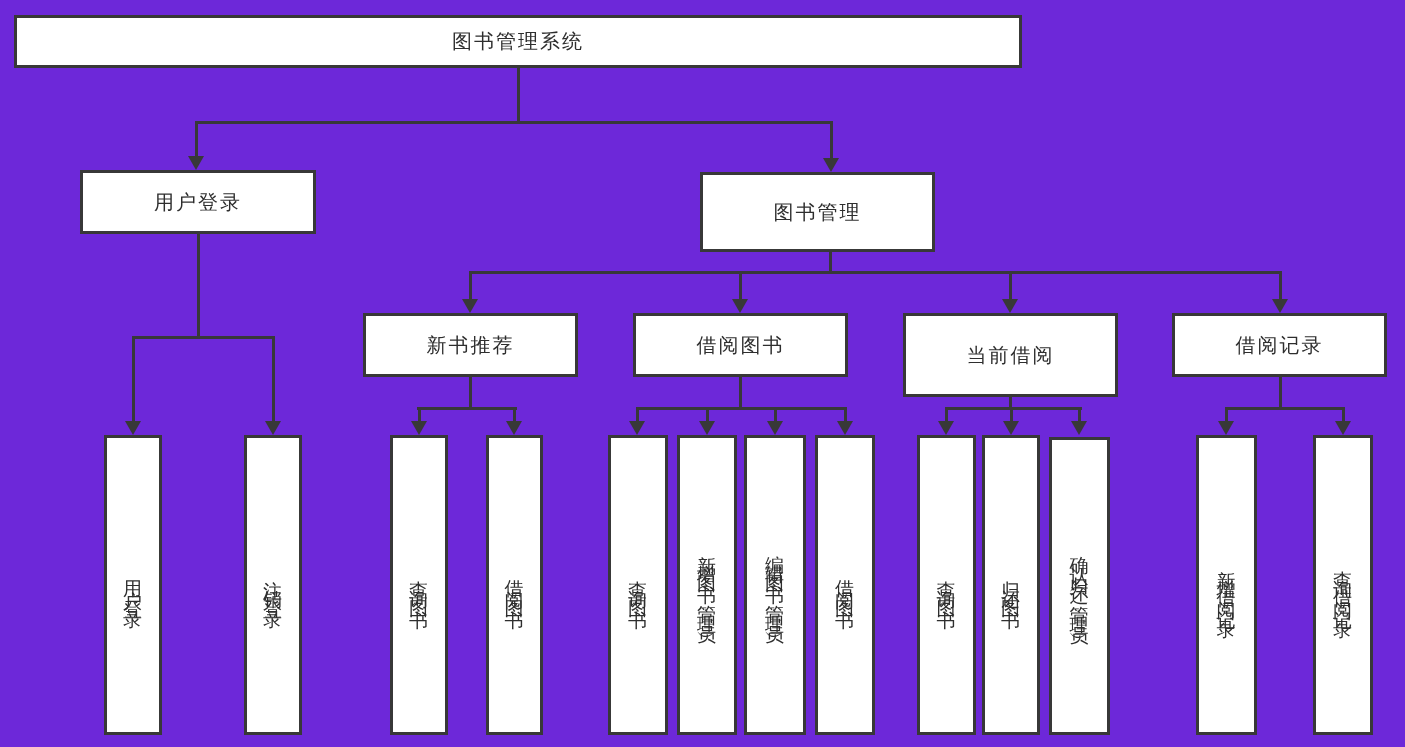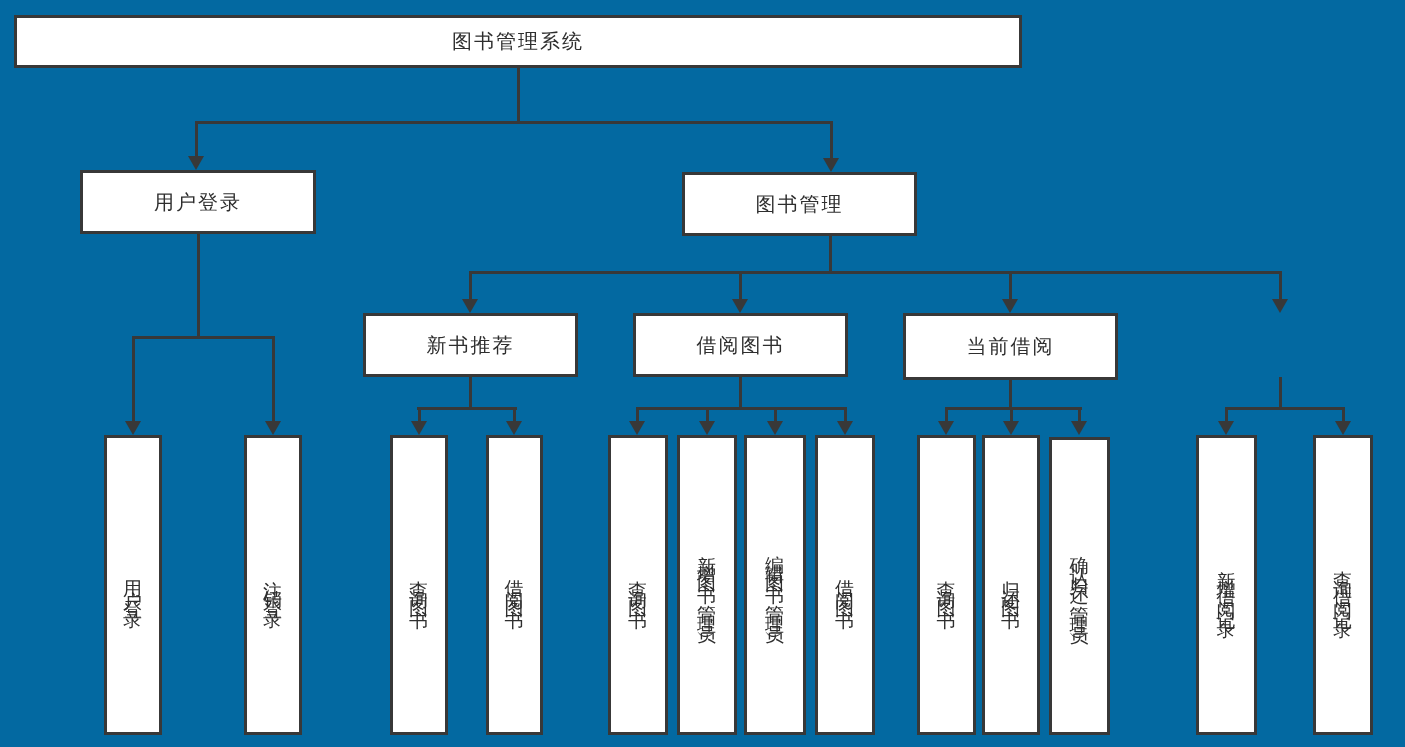--- a/index.html
+++ b/index.html
@@ -1,17 +1,17 @@
 <!DOCTYPE html>
 <html><head>
 <meta charset="utf-8">
 <style>
   html,body{margin:0;padding:0;background:#ffffff;}
   .canvas{
-    position:relative;width:1405px;height:747px;background:#0369a1;
+    position:relative;width:1405px;height:747px;background:#6d28d9;
     font-family:"Liberation Sans","DejaVu Sans",sans-serif;overflow:hidden;
   }
   .node{
     position:absolute;box-sizing:border-box;border:3px solid #383838;background:#ffffff;
     display:flex;align-items:center;justify-content:center;
     color:#2e2e2e;font-size:20px;letter-spacing:2px;z-index:2;
   }
   .leaf{font-size:19px;}
   .leaf .vlabel{
     writing-mode:vertical-rl;text-orientation:mixed;
@@ -41,21 +41,21 @@
   <div class="vline" style="left:517px;top:68px;height:55px;"></div>
   <div class="hline" style="left:195px;top:121px;width:638px;"></div>
   <div class="vline" style="left:195px;top:121px;height:35px;"></div>
   <div class="arrow" style="left:188px;top:156px;"></div>
   <div class="vline" style="left:830px;top:123px;height:35px;"></div>
   <div class="arrow" style="left:823px;top:158px;"></div>
 
   <div class="node" style="left:80px;top:170px;width:236px;height:64px;">
     <span>用户登录</span>
   </div>
-  <div class="node" style="left:682px;top:172px;width:235px;height:64px;">
+  <div class="node" style="left:700px;top:172px;width:235px;height:80px;">
     <span>图书管理</span>
   </div>
 
   <div class="vline" style="left:197px;top:234px;height:104px;"></div>
   <div class="hline" style="left:132px;top:336px;width:143px;"></div>
   <div class="vline" style="left:132px;top:336px;height:85px;"></div>
   <div class="arrow" style="left:125px;top:421px;"></div>
   <div class="vline" style="left:272px;top:336px;height:85px;"></div>
   <div class="arrow" style="left:265px;top:421px;"></div>
 
@@ -69,22 +69,25 @@
   <div class="arrow" style="left:1002px;top:299px;"></div>
   <div class="vline" style="left:1279px;top:271px;height:28px;"></div>
   <div class="arrow" style="left:1272px;top:299px;"></div>
 
   <div class="node" style="left:363px;top:313px;width:215px;height:64px;">
     <span>新书推荐</span>
   </div>
   <div class="node" style="left:633px;top:313px;width:215px;height:64px;">
     <span>借阅图书</span>
   </div>
-  <div class="node" style="left:903px;top:313px;width:215px;height:67px;">
+  <div class="node" style="left:903px;top:313px;width:215px;height:84px;">
     <span>当前借阅</span>
+  </div>
+  <div class="node" style="left:1172px;top:313px;width:215px;height:64px;">
+    <span>借阅记录</span>
   </div>
 
   <div class="vline" style="left:469px;top:377px;height:32px;"></div>
   <div class="hline" style="left:417px;top:407px;width:100px;"></div>
   <div class="vline" style="left:418px;top:407px;height:14px;"></div>
   <div class="arrow" style="left:411px;top:421px;"></div>
   <div class="vline" style="left:513px;top:407px;height:14px;"></div>
   <div class="arrow" style="left:506px;top:421px;"></div>
 
   <div class="vline" style="left:739px;top:377px;height:32px;"></div>

